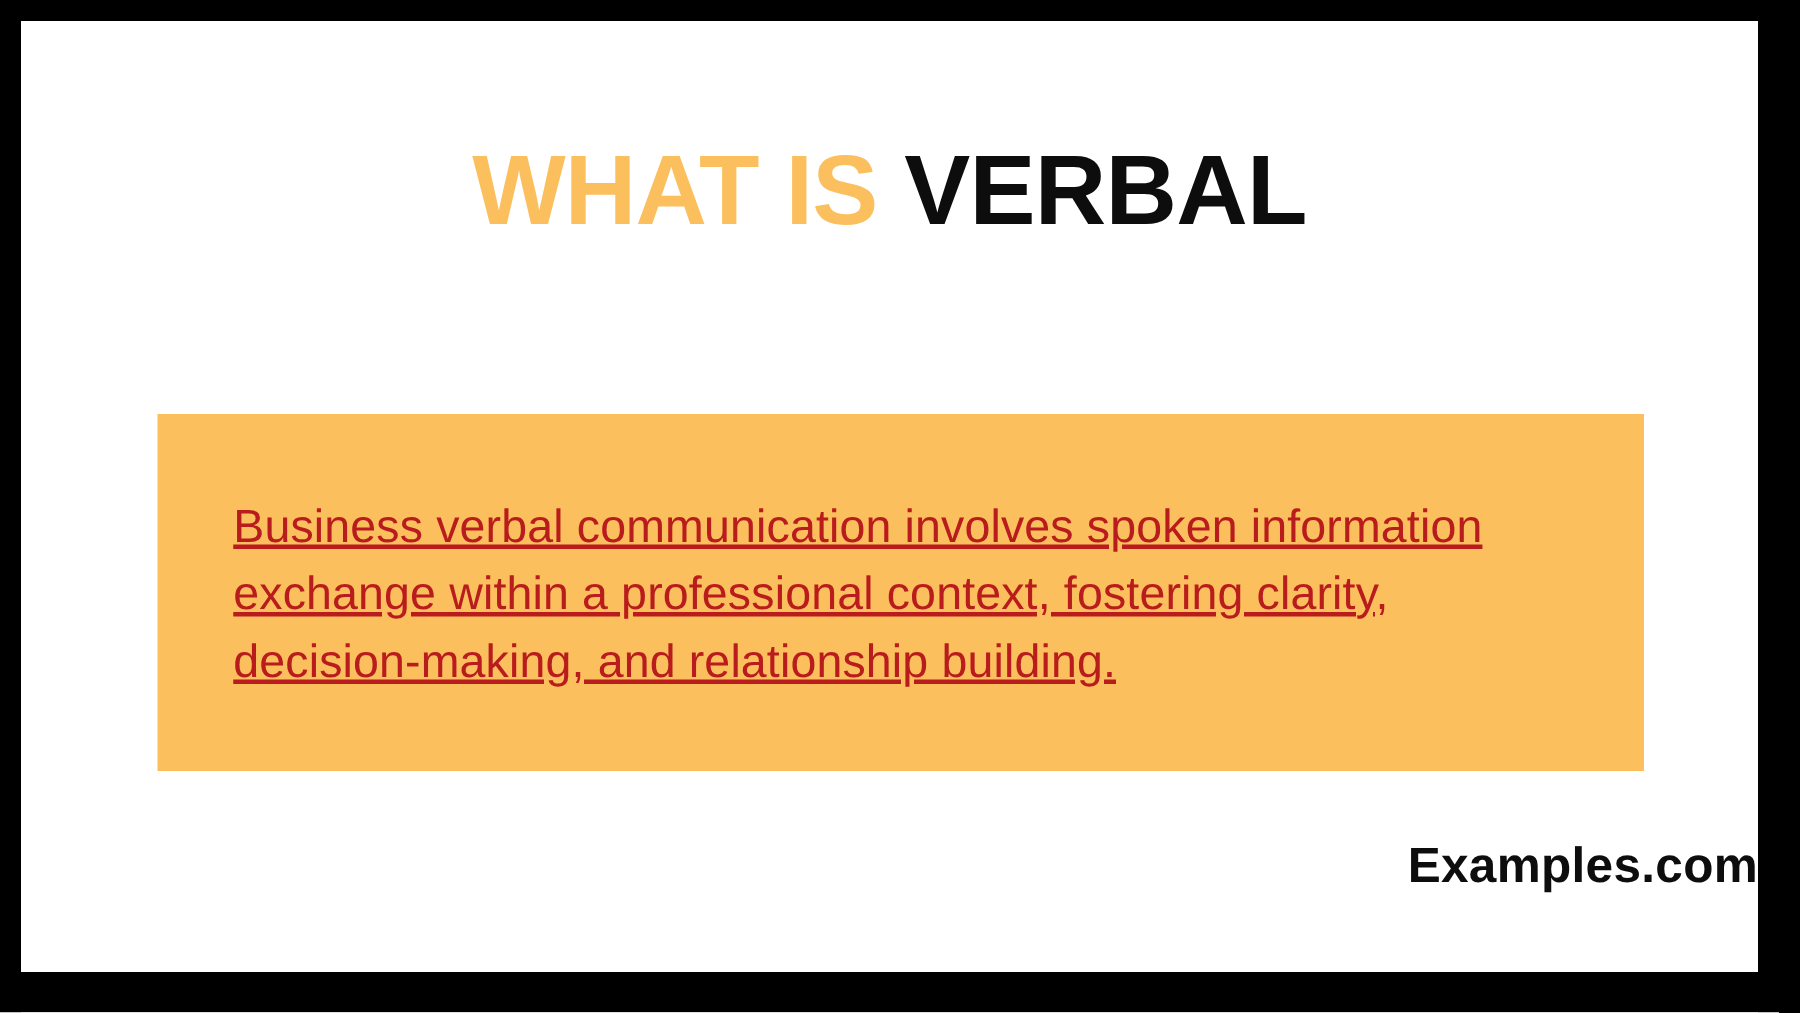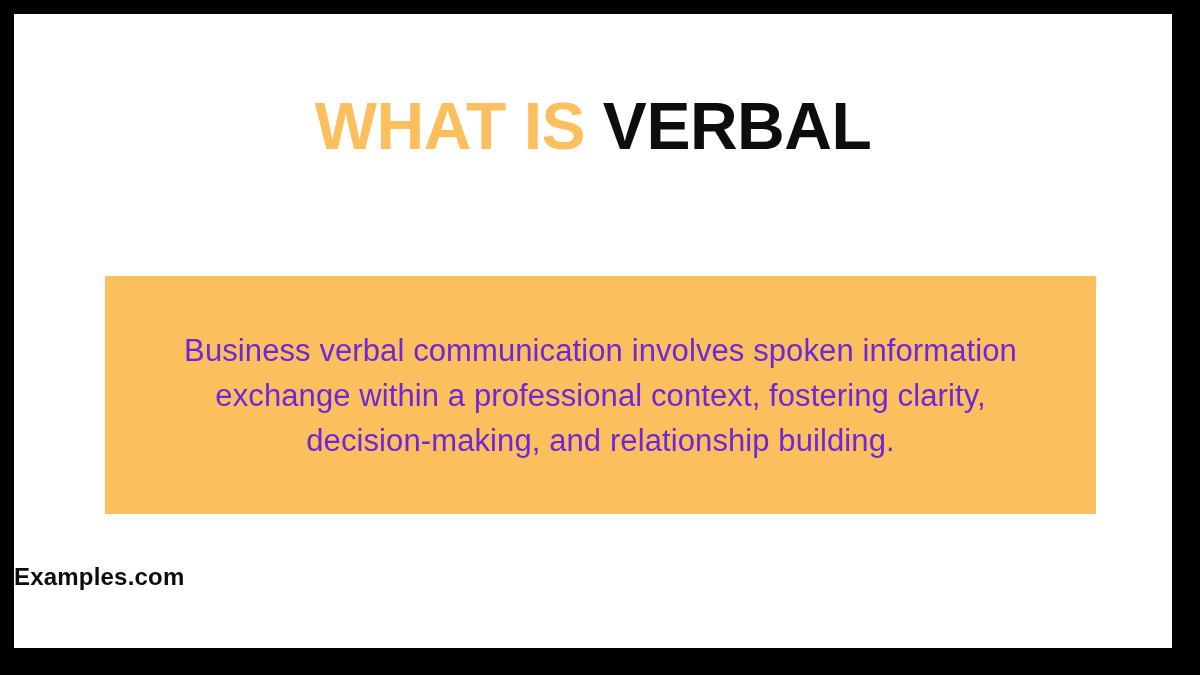--- a/index.html
+++ b/index.html
@@ -75,34 +75,35 @@
     display: flex;
     align-items: center;
     justify-content: center;
     box-sizing: border-box;
     padding: 0 36px;
   }
   .callout-text {
     font-size: 31px;
     line-height: 45px;
     font-weight: 400;
-    color: #6d28d9;
-    text-align: center;
+    color: #b91c1c;
+    text-align: left;
     letter-spacing: 0.1px;
     max-width: 890px;
+    text-decoration: underline;
   }
 
   
   .brand {
     position: absolute;
     top: 543px;
     left: 0;
     width: 1158px;
-    text-align: left;
-    font-size: 24px;
+    text-align: right;
+    font-size: 33px;
     line-height: 40px;
     font-weight: 700;
     color: #0d0d0d;
     letter-spacing: 0.2px;
   }
 </style>
 </head>
 <body>
 
 <div class="canvas">

